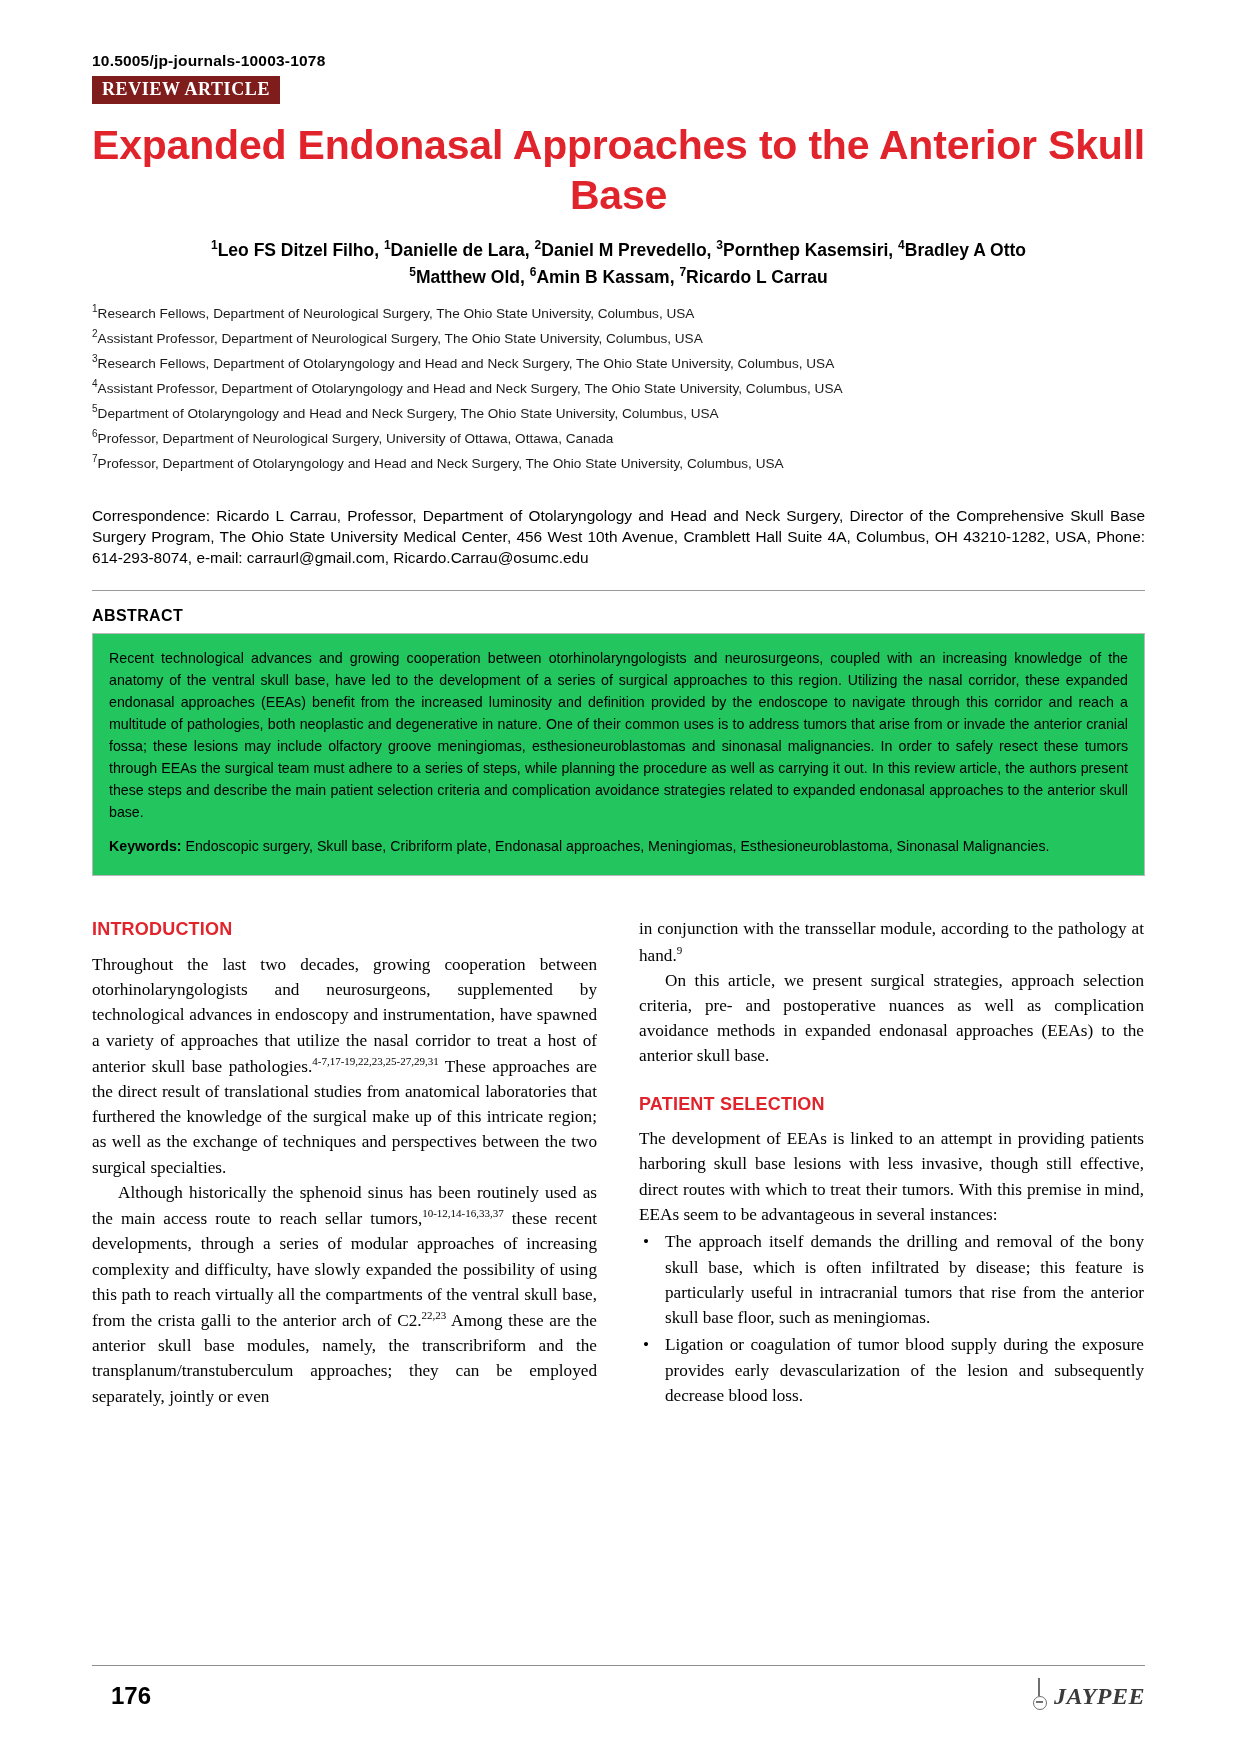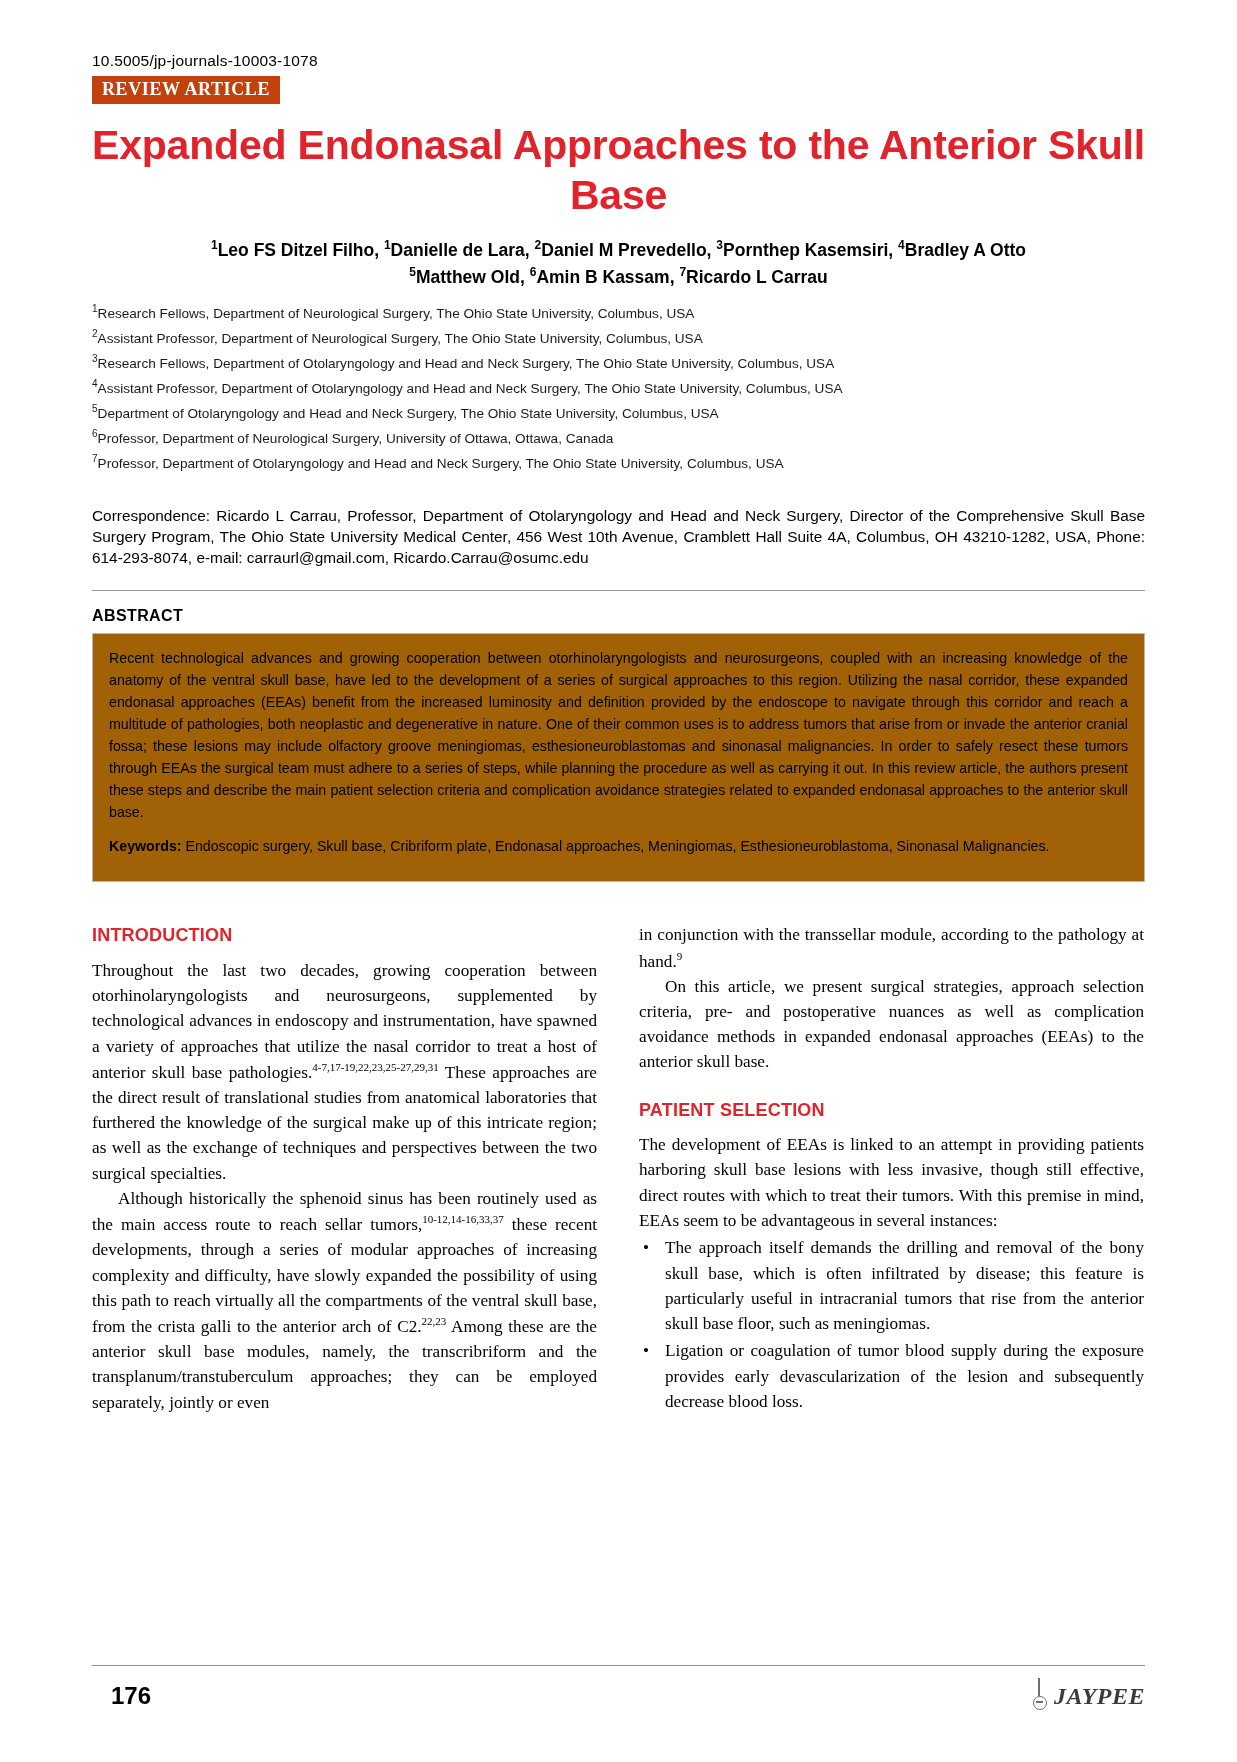--- a/index.html
+++ b/index.html
@@ -20,28 +20,28 @@
     left: 0; top: 0;
     width: 1237px;
     height: 1762px;
     box-sizing: border-box;
     padding: 52px 92px 0 92px;
   }
 
   
   .doi {
     font-family: "Liberation Sans", sans-serif;
-    font-weight: normal;
+    font-weight: bold;
     font-size: 15.5px;
     letter-spacing: 0.2px;
     margin: 0 0 6px 0;
   }
   .article-type {
     display: inline-block;
-    background: #c2410c;
+    background: #7f1d1d;
     color: #ffffff;
     font-family: "Liberation Serif", serif;
     font-weight: bold;
     font-size: 18px;
     letter-spacing: 0.6px;
     padding: 3px 10px 4px 10px;
     margin-bottom: 6px;
   }
   .title {
     text-align: center;
@@ -88,22 +88,22 @@
 
   .abstract-label {
     font-family: "Liberation Sans", sans-serif;
     font-weight: bold;
     font-size: 16px;
     letter-spacing: 0.4px;
     margin-bottom: 8px;
   }
   .abstract-box {
     border: 1px solid #b9b9b9;
-    background: #a16207;
-    padding: 13px 16px 24px 16px;
+    background: #22c55e;
+    padding: 13px 16px 18px 16px;
     font-size: 14.2px;
     line-height: 1.55;
     text-align: justify;
   }
   .abstract-box p { margin: 0; }
   .keywords { margin-top: 12px !important; }
   .keywords b { font-weight: bold; }
 
   
   .columns {

